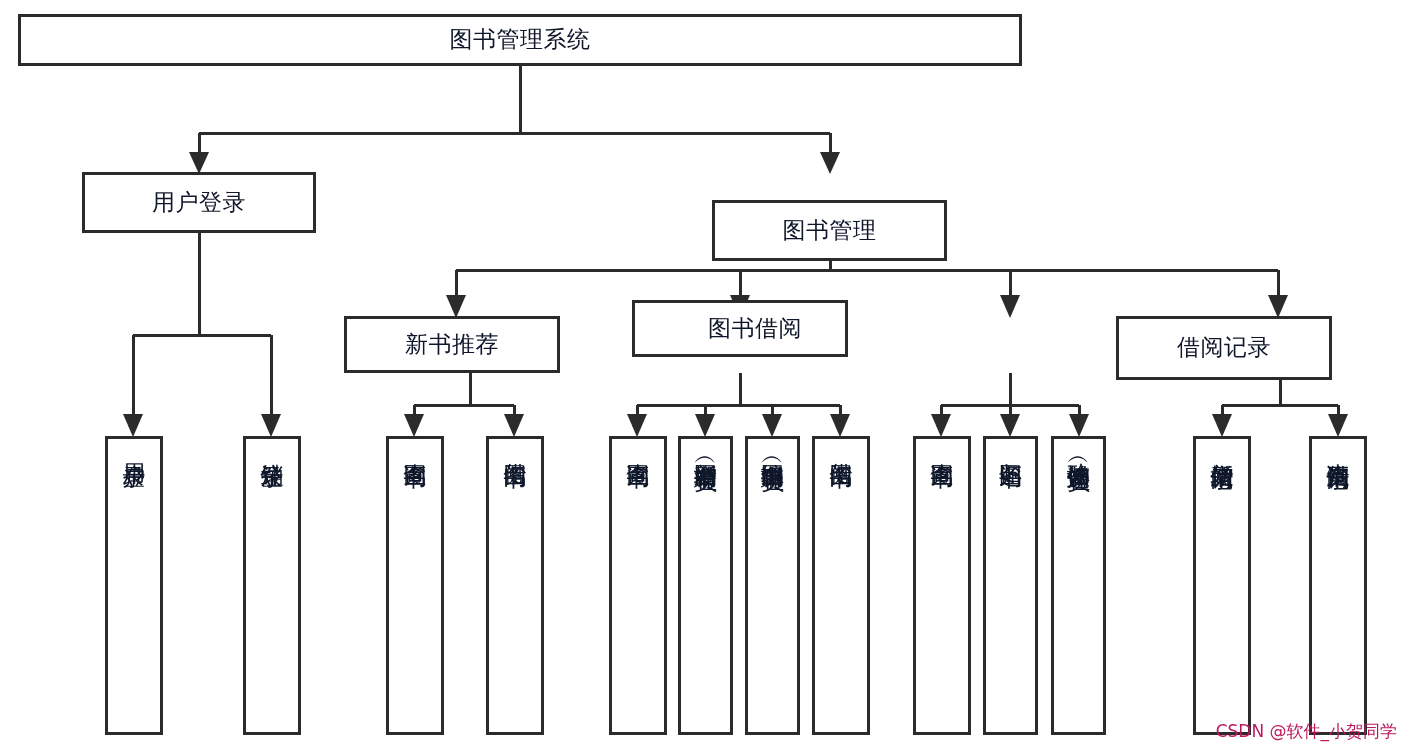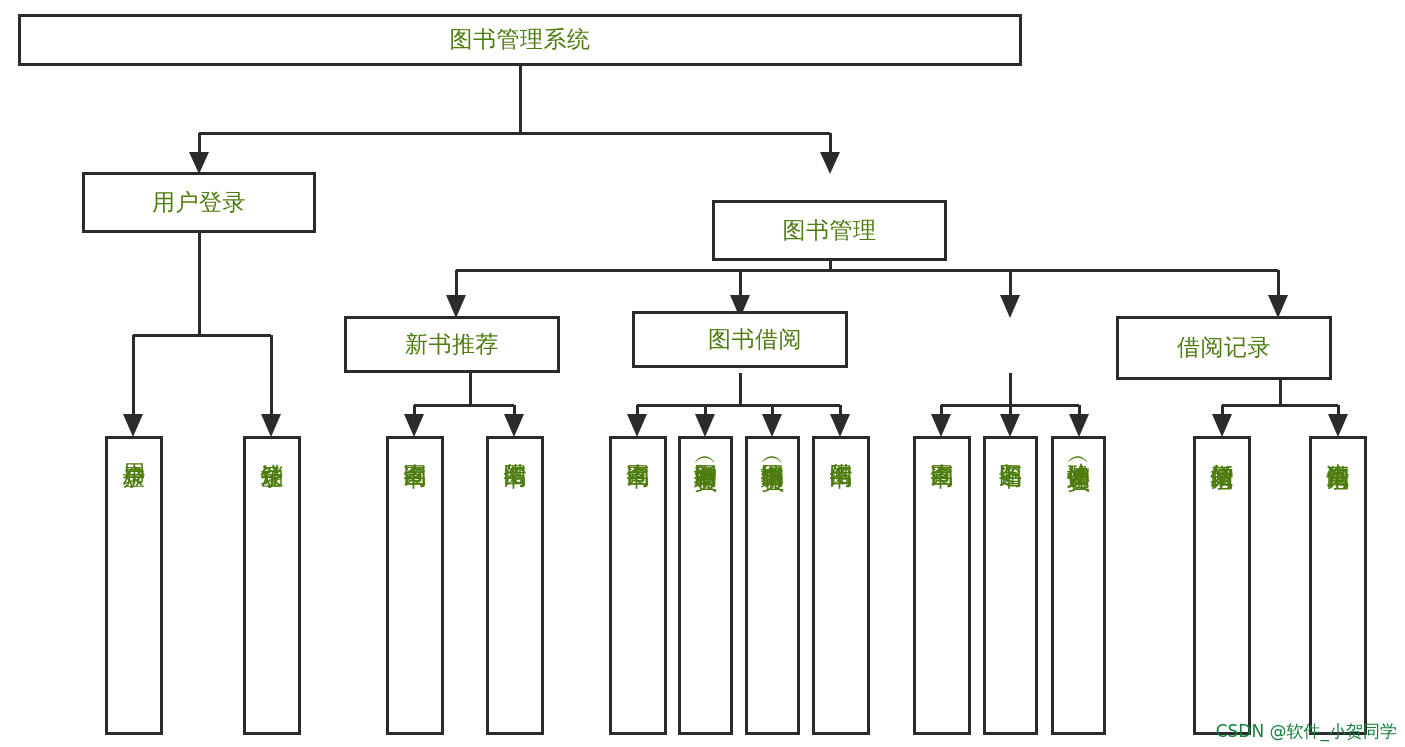--- a/index.html
+++ b/index.html
@@ -38,21 +38,21 @@
   }
   
   .node {
     position: absolute;
     box-sizing: border-box;
     border: 3px solid #2b2b2b;
     background: #ffffff;
     display: flex;
     align-items: center;
     justify-content: center;
-    color: #4d7c0f;
+    color: #0f172a;
   }
   .node .label {
     display: block;
     text-align: center;
     line-height: 1.12;
     letter-spacing: 0.5px;
   }
   .node-root .label,
   .node-l2 .label,
   .node-l3 .label {
@@ -71,21 +71,21 @@
     line-height: 1.18;
     letter-spacing: 1px;
     white-space: nowrap;
   }
   
   #watermark {
     position: absolute;
     right: 8px;
     bottom: 4px;
     font-size: 17px;
-    color: #15803d;
+    color: #be185d;
     white-space: nowrap;
     user-select: none;
   }
 </style>
 </head>
 <body>
 
 <div id="canvas">
 
   <svg id="wires" viewBox="0 0 1405 747" width="1405" height="747">
@@ -159,21 +159,21 @@
   <div class="node node-l2" style="left:82px; top:172px; width:234px; height:61px;">
     <span class="label">用户登录</span>
   </div>
   <div class="node node-l2" style="left:712px; top:172px; width:235px; height:61px;margin-top:28px;">
     <span class="label">图书管理</span>
   </div>
 
   <div class="node node-l3" style="left:344px; top:316px; width:216px; height:57px;">
     <span class="label">新书推荐</span>
   </div>
-  <div class="node node-l3" style="left:632px; top:311px; width:216px; height:57px;padding-left:30px;">
+  <div class="node node-l3" style="left:632px; top:300px; width:216px; height:57px;padding-left:30px;">
     <span class="label">图书借阅</span>
   </div>
   <div class="node node-l3" style="left:1116px; top:316px; width:216px; height:64px;">
     <span class="label">借阅记录</span>
   </div>
 
   <div class="node node-leaf" style="left:105px; top:436px; width:58px; height:299px;">
     <span class="label">用户登录</span>
   </div>
   <div class="node node-leaf" style="left:243px; top:436px; width:58px; height:299px;">

